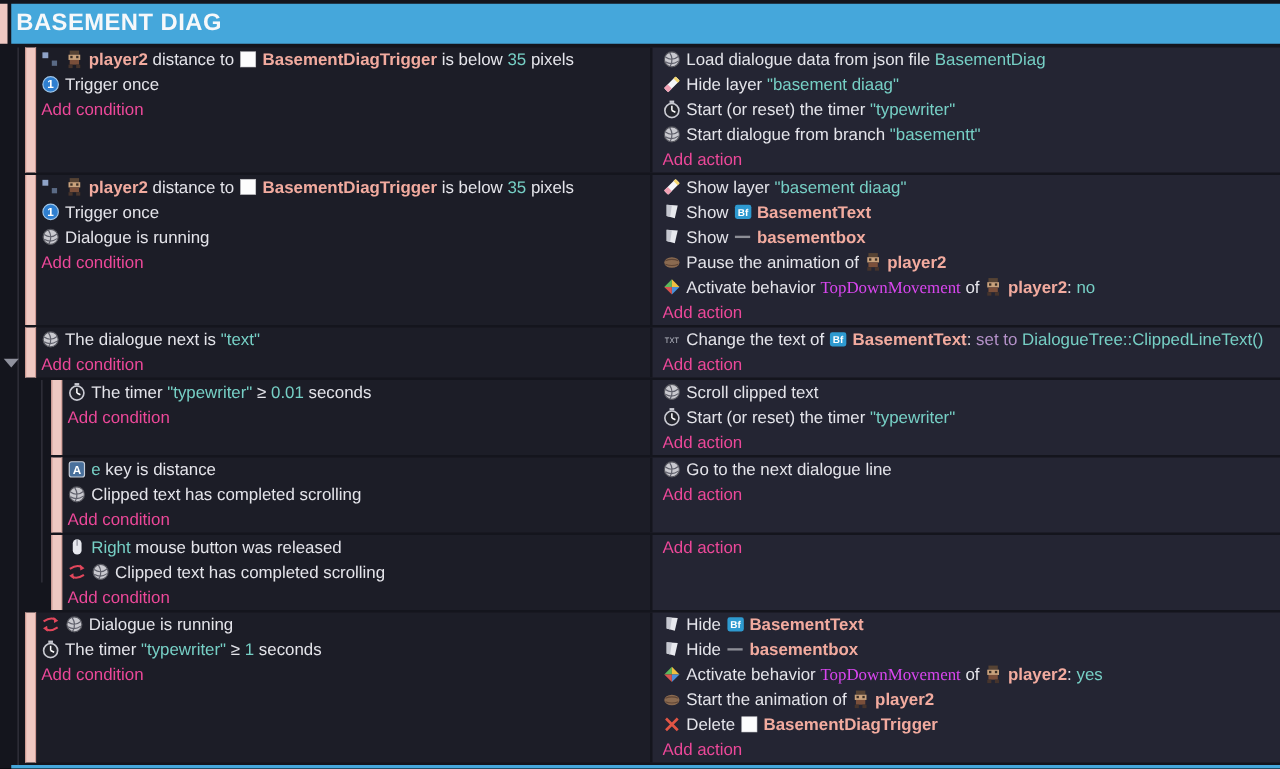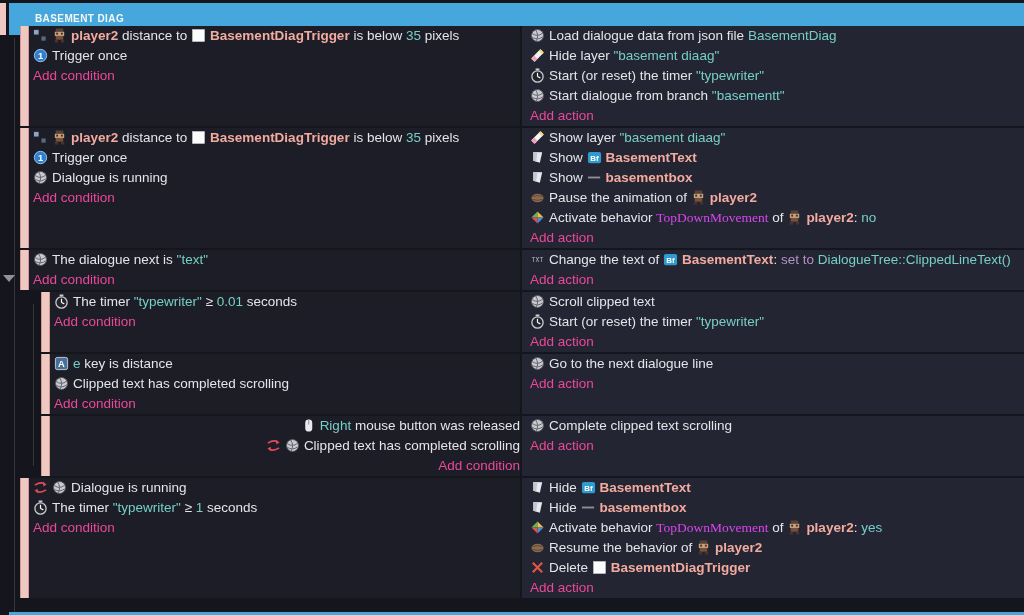--- a/index.html
+++ b/index.html
@@ -1,23 +1,23 @@
 <!DOCTYPE html>
 <html><head>
 <meta charset="utf-8">
 <style>
   html,body{margin:0;padding:0;background:#000;}
   #stage{position:relative;width:1024px;height:615px;background:var(--bg,#14151d);
     overflow:hidden;font-family:"Liberation Sans",sans-serif;}
   #group-header{position:absolute;top:3px;left:9px;right:0;height:32px;
-    background:var(--accent,#45a7db);color:#f6f8fa;font-weight:bold;font-size:10px;
-    line-height:32px;padding-left:26px;letter-spacing:.4px;box-sizing:border-box;}
+    background:var(--accent,#45a7db);color:#f6f8fa;font-weight:bold;font-size:19px;
+    line-height:32px;padding-left:4px;letter-spacing:.4px;box-sizing:border-box;}
   #header-sel{position:absolute;top:3px;left:0;width:6px;height:32px;
     background:var(--selbar,#efc8c2);}
-  #events{position:absolute;top:26px;left:0;right:0;}
+  #events{position:absolute;top:38px;left:0;right:0;}
   .event{display:flex;margin-bottom:2px;position:relative;}
   .bar{width:9px;flex:none;background:var(--selbar,#efc8c2);
     border-left:1px solid #cf9b94;border-right:1px solid #cf9b94;box-sizing:border-box;}
   .conds{background:var(--condbg,#1c1d27);box-sizing:border-box;padding-left:4px;flex:none;}
   .acts{flex:1;background:var(--actbg,#242533);border-left:2px solid var(--bg,#14151d);
     padding-left:8px;box-sizing:border-box;}
   .line{height:20px;line-height:20px;font-size:13.5px;white-space:nowrap;overflow:hidden;
     color:#e4e4ea;}
   .line.add{color:#ec4899;cursor:pointer;}
   .sw{color:#e4e4ea;} .sobj{color:var(--obj,#f2ab9f);font-weight:bold;}
@@ -228,41 +228,37 @@
         <div class="acts">
           <div class="line"><span class="ic"><svg viewBox="0 0 16 16" xmlns="http://www.w3.org/2000/svg">
                 <circle cx="8" cy="8" r="6.4" fill="#c9c9cf" stroke="#55565e" stroke-width="1"></circle>
                 <path d="M2.5 6 Q8 10 13.5 5.5 M2.5 10 Q8 13.5 13.5 9.5 M6 2 Q10 8 6.5 14" stroke="#60616c" stroke-width="1" fill="none"></path>
               </svg></span><span class="sw">Go to the next dialogue line</span></div>
           <div class="line add">Add action</div>
         </div>
       </div>
       <div class="event" style="margin-left: 41px;">
         <div class="bar"></div>
-        <div class="conds" style="width: 470px; text-align: right;">
+        <div class="conds" style="width: 470px;">
           <div class="line"><span class="ic"><svg viewBox="0 0 16 16" xmlns="http://www.w3.org/2000/svg">
                 <rect x="4.5" y="1.5" width="7.5" height="13" rx="3.7" fill="#e8e9ef"></rect>
                 <line x1="8.2" y1="1.5" x2="8.2" y2="7" stroke="#8b8d99" stroke-width="1"></line>
               </svg></span><span class="steal">Right</span><span class="sw"> mouse button was released</span></div>
           <div class="line"><span class="ic"><svg viewBox="0 0 16 16" xmlns="http://www.w3.org/2000/svg">
                 <path d="M2 5.5 Q8 1.5 12 4" stroke="#e2475c" stroke-width="1.8" fill="none"></path>
                 <polygon points="14.5,4.8 10.5,1.8 11,6.8" fill="#e2475c"></polygon>
                 <path d="M14 10.5 Q8 14.5 4 12" stroke="#e2475c" stroke-width="1.8" fill="none"></path>
                 <polygon points="1.5,11.2 5.5,14.2 5,9.2" fill="#e2475c"></polygon>
               </svg></span><span class="ic"><svg viewBox="0 0 16 16" xmlns="http://www.w3.org/2000/svg">
                 <circle cx="8" cy="8" r="6.4" fill="#c9c9cf" stroke="#55565e" stroke-width="1"></circle>
                 <path d="M2.5 6 Q8 10 13.5 5.5 M2.5 10 Q8 13.5 13.5 9.5 M6 2 Q10 8 6.5 14" stroke="#60616c" stroke-width="1" fill="none"></path>
               </svg></span><span class="sw">Clipped text has completed scrolling</span></div>
           <div class="line add">Add condition</div>
         </div>
         <div class="acts">
-          <div class="line"><span class="ic"><svg viewBox="0 0 16 16" xmlns="http://www.w3.org/2000/svg">
-                <circle cx="8" cy="8" r="6.4" fill="#c9c9cf" stroke="#55565e" stroke-width="1"></circle>
-                <path d="M2.5 6 Q8 10 13.5 5.5 M2.5 10 Q8 13.5 13.5 9.5 M6 2 Q10 8 6.5 14" stroke="#60616c" stroke-width="1" fill="none"></path>
-              </svg></span><span class="sw">Complete clipped text scrolling</span></div>
           <div class="line add">Add action</div>
         </div>
       </div>
       <div class="event" style="margin-left: 20px;">
         <div class="bar"></div>
         <div class="conds" style="width: 491px;">
           <div class="line"><span class="ic"><svg viewBox="0 0 16 16" xmlns="http://www.w3.org/2000/svg">
                 <path d="M2 5.5 Q8 1.5 12 4" stroke="#e2475c" stroke-width="1.8" fill="none"></path>
                 <polygon points="14.5,4.8 10.5,1.8 11,6.8" fill="#e2475c"></polygon>
                 <path d="M14 10.5 Q8 14.5 4 12" stroke="#e2475c" stroke-width="1.8" fill="none"></path>
@@ -302,21 +298,21 @@
                 <rect x="3" y="4" width="10" height="4.5" fill="#c9a27c"></rect>
                 <rect x="4.5" y="5" width="2" height="2" fill="#3a2e26"></rect>
                 <rect x="9.5" y="5" width="2" height="2" fill="#3a2e26"></rect>
                 <rect x="4" y="8.5" width="8" height="4" fill="#7a4f3a"></rect>
                 <rect x="3" y="12.5" width="3.5" height="3" fill="#46342c"></rect>
                 <rect x="9.5" y="12.5" width="3.5" height="3" fill="#46342c"></rect>
               </svg></span><span class="sobj">player2</span><span class="sw">: </span><span class="steal">yes</span></div>
           <div class="line"><span class="ic"><svg viewBox="0 0 16 16" xmlns="http://www.w3.org/2000/svg">
                 <ellipse cx="8" cy="8.5" rx="6.5" ry="4.5" fill="#8a6a50"></ellipse>
                 <path d="M2.5 7 Q8 4.8 13.5 7 M2.5 10 Q8 12.2 13.5 10" stroke="#5f4535" stroke-width="1" fill="none"></path>
-              </svg></span><span class="sw">Resume the behavior of </span><span class="ic"><svg viewBox="0 0 16 16" xmlns="http://www.w3.org/2000/svg">
+              </svg></span><span class="sw">Start the animation of </span><span class="ic"><svg viewBox="0 0 16 16" xmlns="http://www.w3.org/2000/svg">
                 <rect x="4" y="0.5" width="8" height="3.5" fill="#564334"></rect>
                 <rect x="3" y="4" width="10" height="4.5" fill="#c9a27c"></rect>
                 <rect x="4.5" y="5" width="2" height="2" fill="#3a2e26"></rect>
                 <rect x="9.5" y="5" width="2" height="2" fill="#3a2e26"></rect>
                 <rect x="4" y="8.5" width="8" height="4" fill="#7a4f3a"></rect>
                 <rect x="3" y="12.5" width="3.5" height="3" fill="#46342c"></rect>
                 <rect x="9.5" y="12.5" width="3.5" height="3" fill="#46342c"></rect>
               </svg></span><span class="sobj">player2</span></div>
           <div class="line"><span class="ic"><svg viewBox="0 0 16 16" xmlns="http://www.w3.org/2000/svg">
                 <path d="M3 3 L13 13 M13 3 L3 13" stroke="#e25545" stroke-width="2.3"></path>

